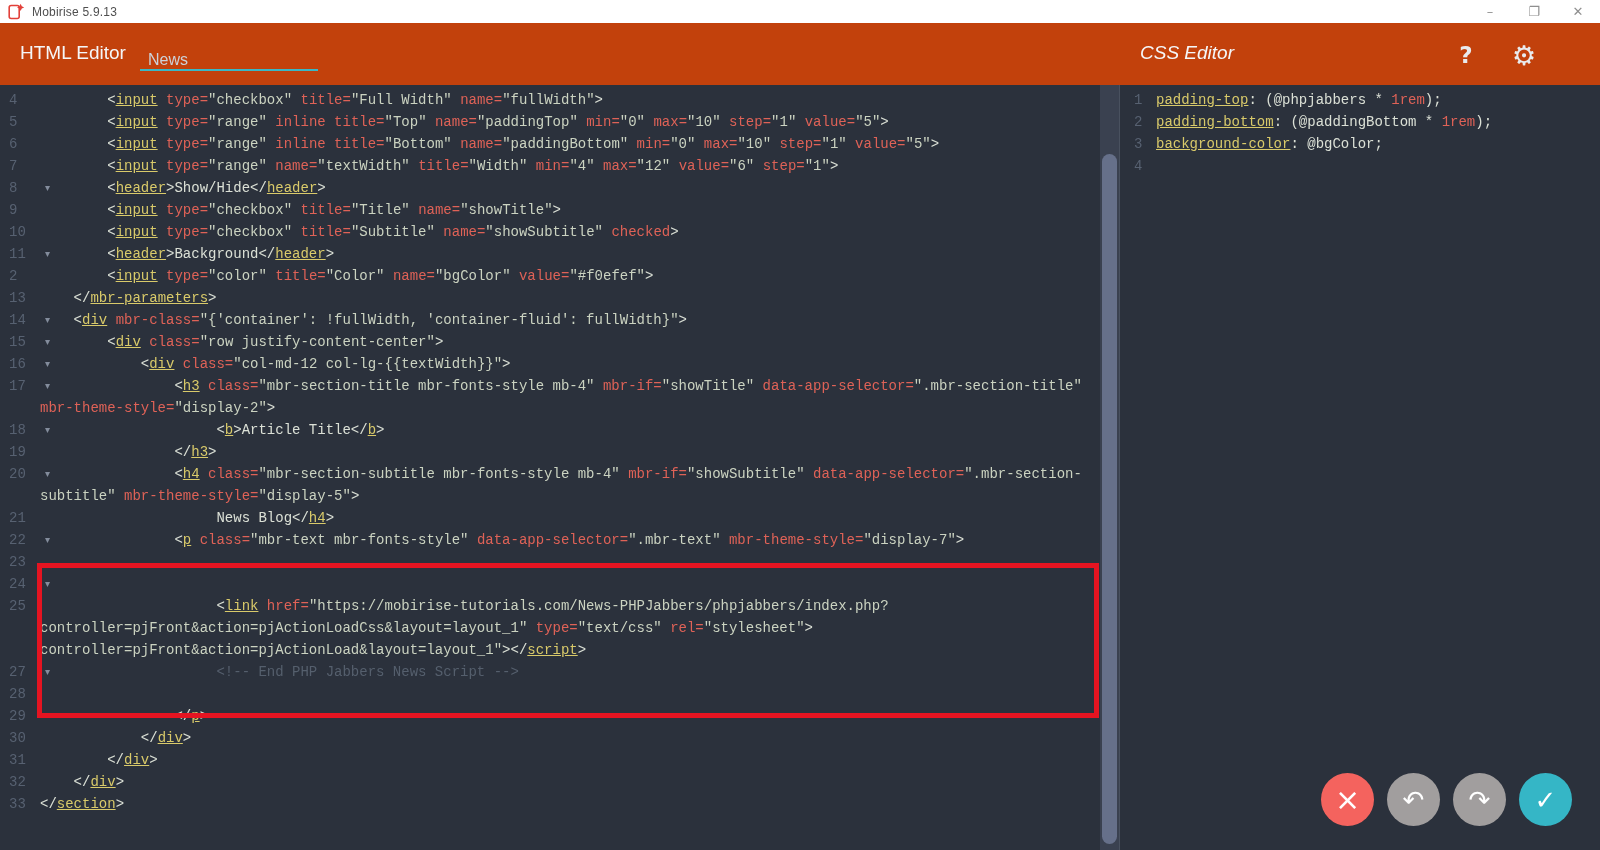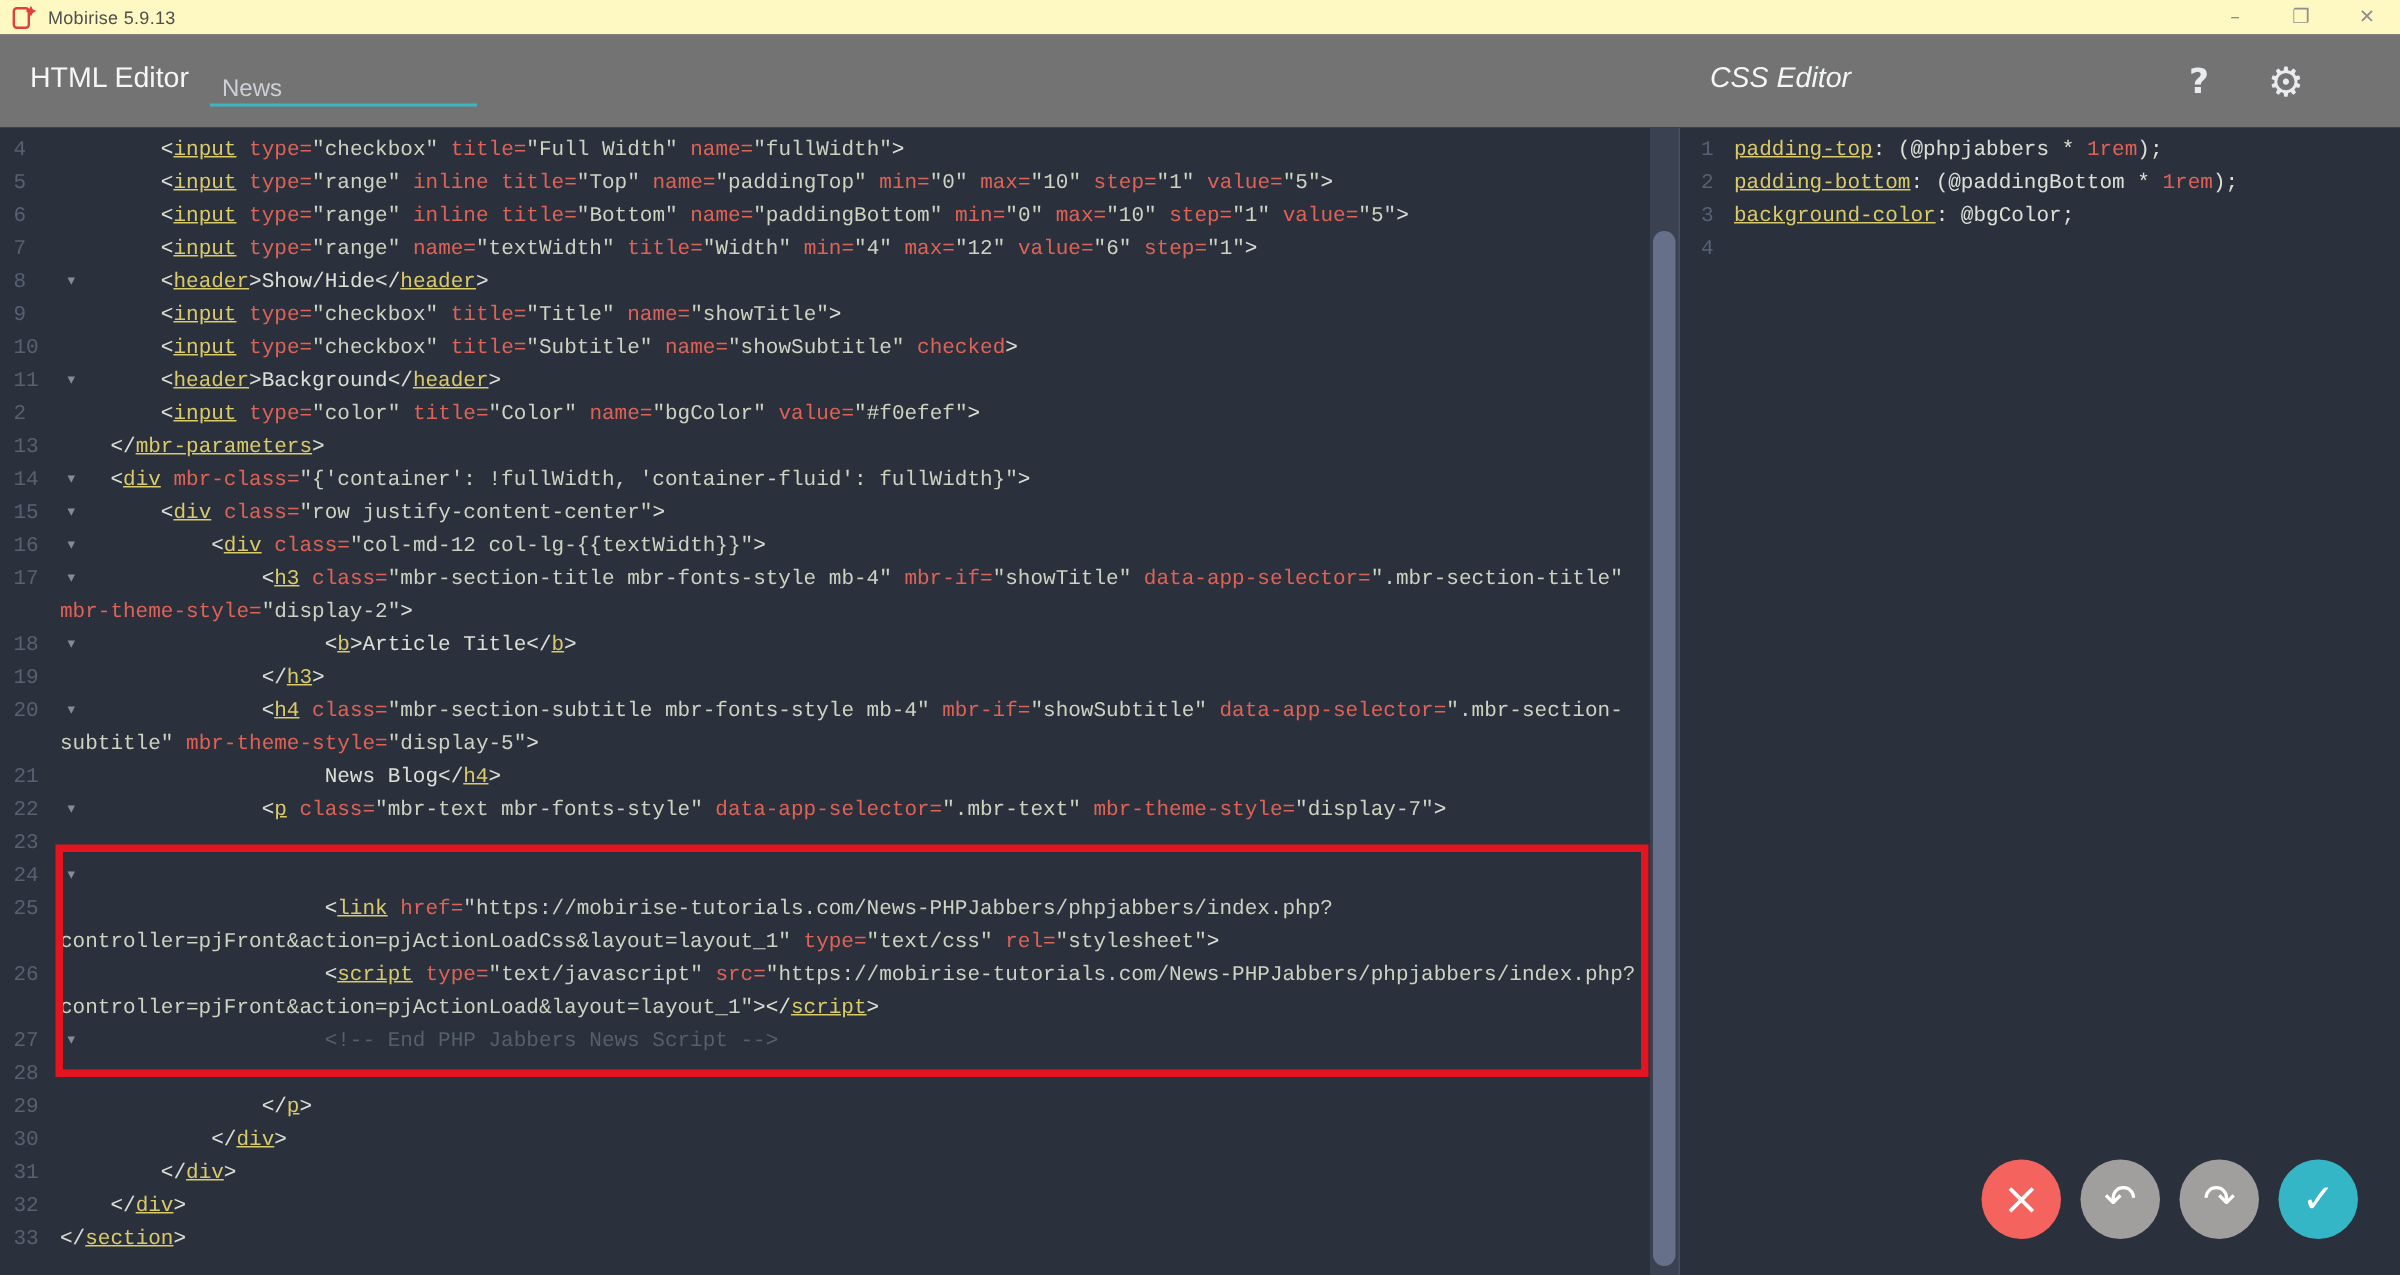--- a/index.html
+++ b/index.html
@@ -4,33 +4,33 @@
 <style>
   * { box-sizing: border-box; }
   html,body { margin:0; padding:0; }
   body {
     width:1600px; height:850px; overflow:hidden;
     background:#2b313c;
     font-family:"Liberation Sans", sans-serif;
   }
   
   .titlebar {
-    height:23px; background:#fef9c3; display:flex; align-items:center;
+    height:23px; background:#ffffff; display:flex; align-items:center;
     color:#4f4f4f; font-size:12px;
   }
   .app-icon { margin-left:8px; width:17px; height:17px; display:flex; align-items:center; }
   .app-title { margin-left:7px; letter-spacing:0.2px; }
   .win-controls { margin-left:auto; display:flex; height:23px; }
   .win-btn {
     width:44px; height:23px; display:flex; align-items:center; justify-content:center;
     color:#8f8f8f; font-size:13px; background:transparent; border:none;
     font-family:"DejaVu Sans", sans-serif; cursor:default;
   }
   
-  .header { height:62px; background:#737373; position:relative; }
+  .header { height:62px; background:#c2410c; position:relative; }
   .h-title { position:absolute; top:19px; color:#f5f6f8; font-size:19px; }
   .html-title { left:20px; }
   .css-title  { left:1140px;font-style:italic; }
   .tab {
     position:absolute; left:140px; top:13px; width:178px; height:35px;
     border-bottom:2px solid #3ab7c5; color:#ccd1d8; font-size:16px;
     display:flex; align-items:flex-end; padding-left:8px; cursor:pointer;
   }
   .icon-btn {
     position:absolute; top:14px; width:36px; height:36px; border:none; background:transparent;
@@ -215,24 +215,20 @@
       </div>
       <div class="crow">
         <span class="ln">25</span>
         <span class="code"><span class="tk-pln">                     &lt;</span><span class="tk-tag">link</span><span class="tk-pln"> </span><span class="tk-att">href=</span><span class="tk-val">"https://mobirise-tutorials.com/News-PHPJabbers/phpjabbers/index.php?</span></span>
       </div>
       <div class="crow">
         <span class="ln"></span>
         <span class="code"><span class="tk-val">controller=pjFront&amp;action=pjActionLoadCss&amp;layout=layout_1"</span><span class="tk-pln"> </span><span class="tk-att">type=</span><span class="tk-val">"text/css"</span><span class="tk-pln"> </span><span class="tk-att">rel=</span><span class="tk-val">"stylesheet"</span><span class="tk-pln">&gt;</span></span>
       </div>
       <div class="crow">
-        <span class="ln">26</span>
-        <span class="code"><span class="tk-pln">                     &lt;</span><span class="tk-tag">script</span><span class="tk-pln"> </span><span class="tk-att">type=</span><span class="tk-val">"text/javascript"</span><span class="tk-pln"> </span><span class="tk-att">src=</span><span class="tk-val">"https://mobirise-tutorials.com/News-PHPJabbers/phpjabbers/index.php?</span></span>
-      </div>
-      <div class="crow">
         <span class="ln"></span>
         <span class="code"><span class="tk-val">controller=pjFront&amp;action=pjActionLoad&amp;layout=layout_1"</span><span class="tk-pln">&gt;&lt;/</span><span class="tk-tag">script</span><span class="tk-pln">&gt;</span></span>
       </div>
       <div class="crow">
         <span class="ln">27</span>
         <span class="code"><span class="fold">▾</span><span class="tk-com">                     &lt;!-- End PHP Jabbers News Script --&gt;</span></span>
       </div>
       <div class="crow">
         <span class="ln">28</span>
         <span class="code"></span>

